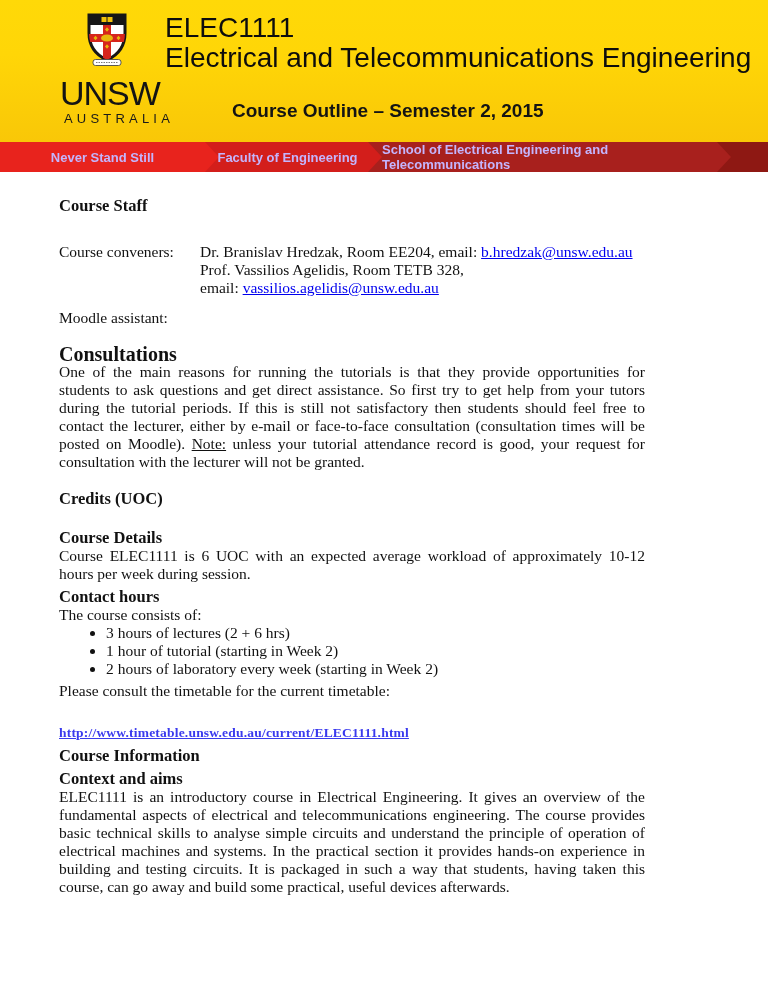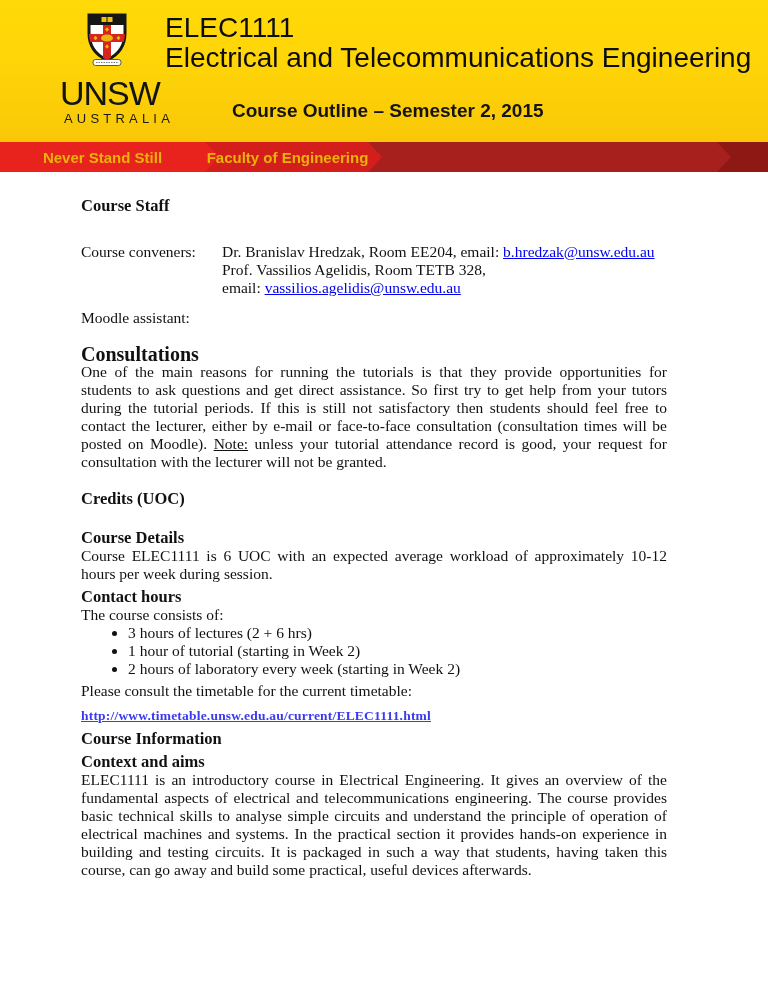--- a/index.html
+++ b/index.html
@@ -22,42 +22,42 @@
     font-family:"Liberation Sans",sans-serif;font-weight:700;font-size:19px;color:#141414;}
 
   
   .banner{position:relative;width:768px;height:30px;background:#8e1813;overflow:hidden;}
   .seg{position:absolute;top:0;bottom:0;left:0;
     clip-path:polygon(0 0,calc(100% - 14px) 0,100% 50%,calc(100% - 14px) 100%,0 100%);}
   .seg-school{width:731px;background:#a8201d;z-index:1;}
   .seg-faculty{width:382px;background:#d31e1b;z-index:2;}
   .seg-tagline{width:219px;background:#e8231d;z-index:3;}
   .banner-label{position:absolute;top:0;height:30px;display:flex;align-items:center;
-    justify-content:center;z-index:5;color:#eab308;
-    font-family:"Liberation Sans",sans-serif;font-weight:700;font-size:15px;}
+    justify-content:center;z-index:5;color:#c4b5fd;
+    font-family:"Liberation Sans",sans-serif;font-weight:700;font-size:13px;}
   .bl-1{left:0;width:205px;}
   .bl-2{left:205px;width:165px;}
   .bl-3{left:382px;width:336px;}
 
   
-  .page-content{padding:24px 91px 40px 81px;width:586px;
+  .page-content{padding:24px 91px 40px 59px;width:586px;
     font-size:15.5px;line-height:18px;}
   .h-major{font-size:16.5px;font-weight:700;line-height:19px;margin:0;}
   .h-minor{font-size:20px;font-weight:700;line-height:18px;margin:0;}
   .para{text-align:justify;margin:0;}
   a.email-link{color:#0000ee;text-decoration:underline;}
   .staff-table{margin-top:28px;}
   .staff-row{display:flex;}
   .staff-row + .staff-row{margin-top:12px;}
   .staff-label{width:141px;flex:none;}
   .staff-value{flex:1;}
   .mt-18{margin-top:18px;}
   .mt-20{margin-top:20px;}
   .mt-16{margin-top:4px;}
-  .mt-15{margin-top:6px;}
+  .mt-15{margin-top:23px;}
   .note-underline{text-decoration:underline;}
   ul.bullet-list{margin:0;padding:0 0 0 47px;list-style:disc outside;}
   ul.bullet-list li{line-height:18px;}
   .timetable-link{display:inline-block;font-family:"Liberation Serif",serif;font-weight:700;
     font-size:13.5px;color:#3a3aee;text-decoration:underline;letter-spacing:0.2px;}
 </style>
 </head>
 <body>
 
 <div class="doc-header">
@@ -93,20 +93,21 @@
   </div>
   <div class="subtitle">Course Outline – Semester 2, 2015</div>
 </div>
 
 <div class="banner">
   <div class="seg seg-school"></div>
   <div class="seg seg-faculty"></div>
   <div class="seg seg-tagline"></div>
   <div class="banner-label bl-1">Never Stand Still</div>
   <div class="banner-label bl-2">Faculty of Engineering</div>
+  <div class="banner-label bl-3">School of Electrical Engineering and Telecommunications</div>
 </div>
 
 <div class="page-content">
 
   <h2 class="h-major">Course Staff</h2>
 
   <div class="staff-table">
     <div class="staff-row">
       <div class="staff-label">Course conveners:</div>
       <div class="staff-value">

